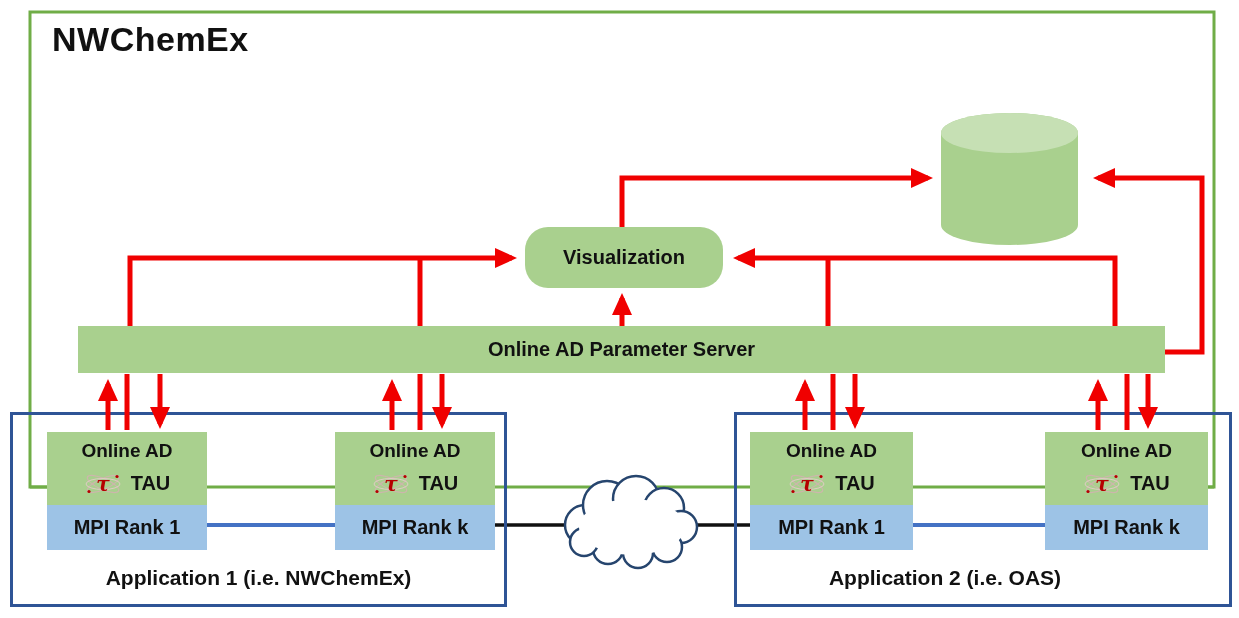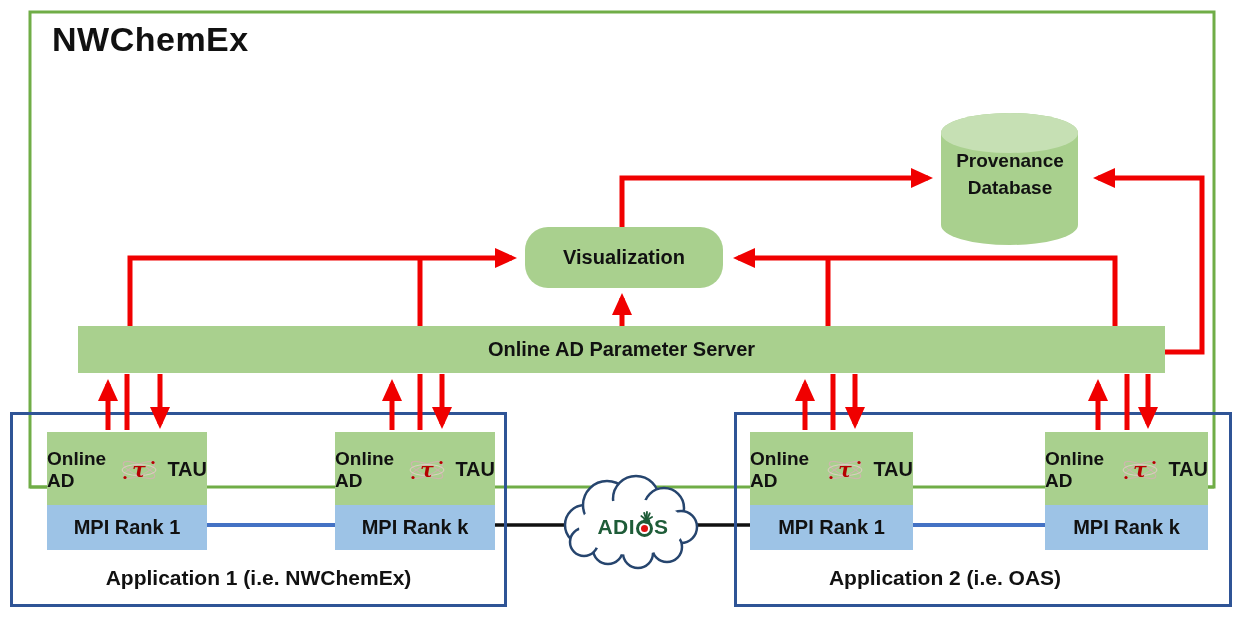--- a/index.html
+++ b/index.html
@@ -17,21 +17,21 @@
   }
   .greenbox{background:#A9D08E;display:flex;align-items:center;justify-content:center;z-index:1;}
   .viz{left:525px;top:227px;width:198px;height:61px;font-size:20px;font-weight:bold;border-radius:23px;}
   .server{left:78px;top:326px;width:1087px;height:47px;font-size:20px;font-weight:bold;}
   .db-label{
     left:936px;top:148px;width:148px;text-align:center;font-size:19px;font-weight:bold;
     line-height:1.4;z-index:1;
   }
   .stack{position:absolute;z-index:1;}
   .stack .ad{
-    background:#A9D08E;height:73px;display:flex;flex-direction:row;
+    background:#A9D08E;height:73px;display:flex;flex-direction:column;
     align-items:center;justify-content:space-evenly;padding-top:2px;box-sizing:border-box;
   }
   .stack .ad .ad-label{font-size:19px;font-weight:bold;}
   .stack .tau-row{display:flex;align-items:center;gap:9px;}
   .stack .tau-row .tau-label{font-size:20px;font-weight:bold;}
   .stack .mpi{
     background:#9DC3E6;height:45px;display:flex;align-items:center;justify-content:center;
     font-size:20px;font-weight:bold;
   }
   .appbox{border:3px solid #2F5496;box-sizing:border-box;z-index:1;background:transparent;}
@@ -79,21 +79,20 @@
   <div class="abs title">NWChemEx</div>
 
   <div class="abs greenbox viz">
     <span>Visualization</span>
   </div>
 
   <div class="abs greenbox server">
     <span>Online AD Parameter Server</span>
   </div>
 
-  <div class="abs db-label">Provenance Database</div>
 
   <div class="abs appbox app1"></div>
   <div class="abs applabel a1">Application 1 (i.e. NWChemEx)</div>
 
   <div class="abs appbox app2"></div>
   <div class="abs applabel a2">Application 2 (i.e. OAS)</div>
 
   <div class="stack" style="left:47px;top:432px;width:160px;">
     <div class="ad">
       <div class="ad-label">Online AD</div>
@@ -215,31 +214,14 @@
       <circle cx="664" cy="508" r="20"></circle>
       <circle cx="681" cy="527" r="16"></circle>
       <circle cx="667" cy="547" r="15"></circle>
       <circle cx="638" cy="553" r="15"></circle>
       <circle cx="608" cy="549" r="15"></circle>
       <circle cx="584" cy="542" r="14"></circle>
     </g>
     <ellipse cx="632" cy="527" rx="53" ry="28" fill="#FFFFFF"></ellipse>
   </svg>
 
-  <div class="abs adios-label">
-    <span>ADI</span>
-      <span class="o-glyph">
-        <span class="dot"></span>
-        <svg class="hand" width="15" height="13" viewBox="0 0 16 14">
-          <g stroke="#1E5C38" stroke-width="2" stroke-linecap="round">
-            <line x1="8" y1="10" x2="2.5" y2="5.5"></line>
-            <line x1="8" y1="10" x2="5.5" y2="2"></line>
-            <line x1="8" y1="10" x2="8.5" y2="1"></line>
-            <line x1="8" y1="10" x2="11.5" y2="2.5"></line>
-            <line x1="8" y1="10" x2="14" y2="6.5"></line>
-          </g>
-          <ellipse cx="8" cy="11" rx="4" ry="2.6" fill="#1E5C38"></ellipse>
-        </svg>
-      </span>
-      <span>S</span>
-  </div>
 
 </div>
 
 </body></html>

